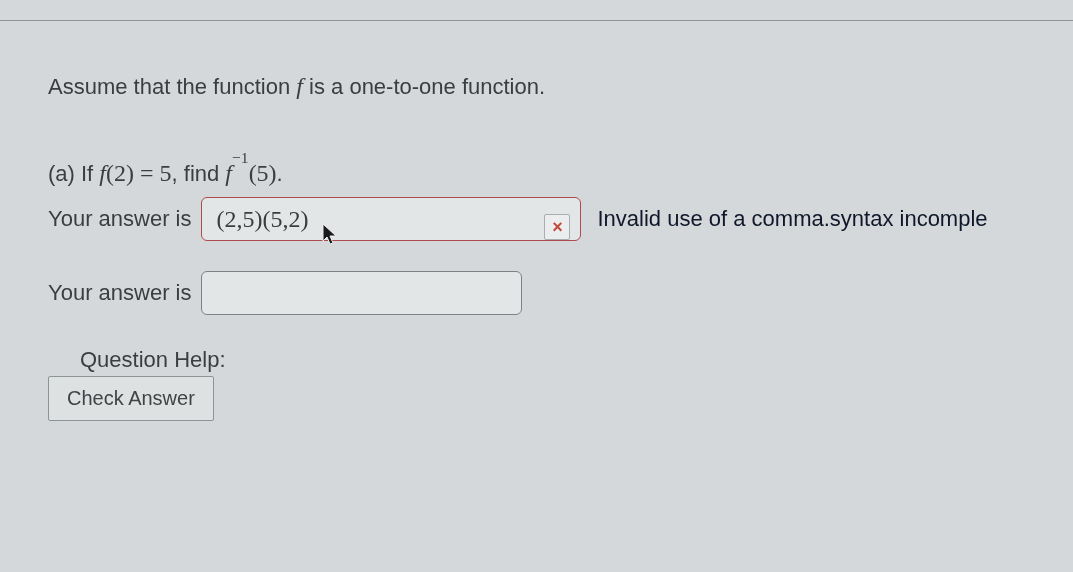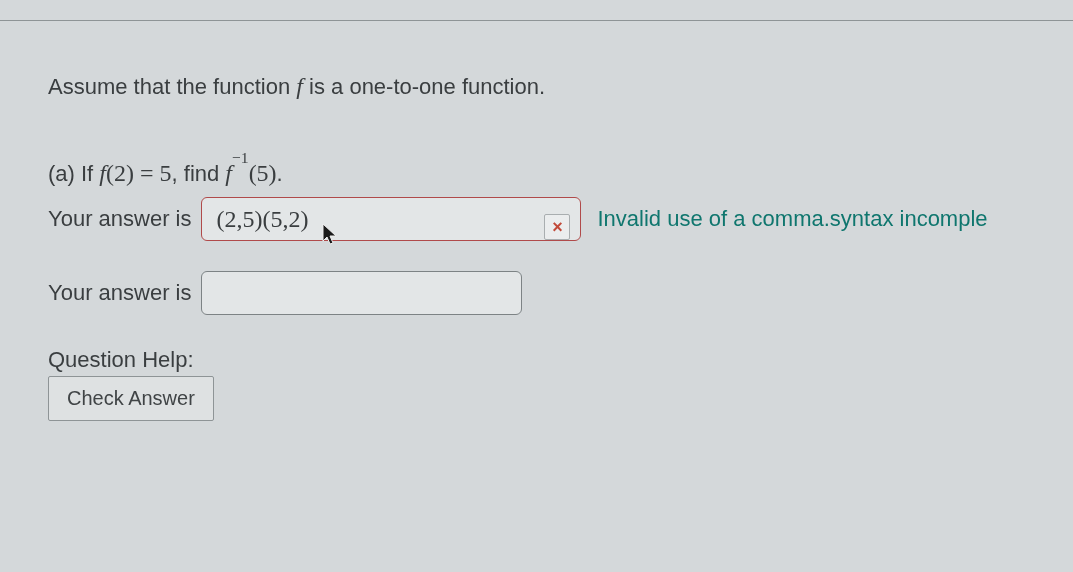--- a/index.html
+++ b/index.html
@@ -47,22 +47,22 @@
     display: inline-flex; align-items: center; justify-content: center;
     width: 26px; height: 26px;
     border: 1px solid #a9aeb0;
     background: #ebedee;
     color: #c24a3a;
     font-weight: bold;
     font-size: 18px;
     border-radius: 2px;
     margin-left: 6px;
   }
-  .error-msg { color: #0f766e; font-size: 22px; white-space: nowrap; margin-left: 6px; }
-  .help-row { margin-top: 18px; display: flex; align-items: center; gap: 14px; }
+  .error-msg { color: #0f172a; font-size: 22px; white-space: nowrap; margin-left: 6px; }
+  .help-row { margin-top: 18px; display: flex; align-items: center; gap: 14px; margin-left: 32px; }
   .video-link { color: #3b7fa5; display: inline-flex; align-items: center; gap: 8px; cursor: pointer; }
   .video-ico {
     display: inline-flex; align-items: center; justify-content: center;
     width: 22px; height: 16px;
     border: 1.5px solid #3b7fa5; border-radius: 2px;
   }
   .video-ico svg { display: block; }
   .check-btn {
     display: inline-block;
     border: 1px solid #8e9496;

